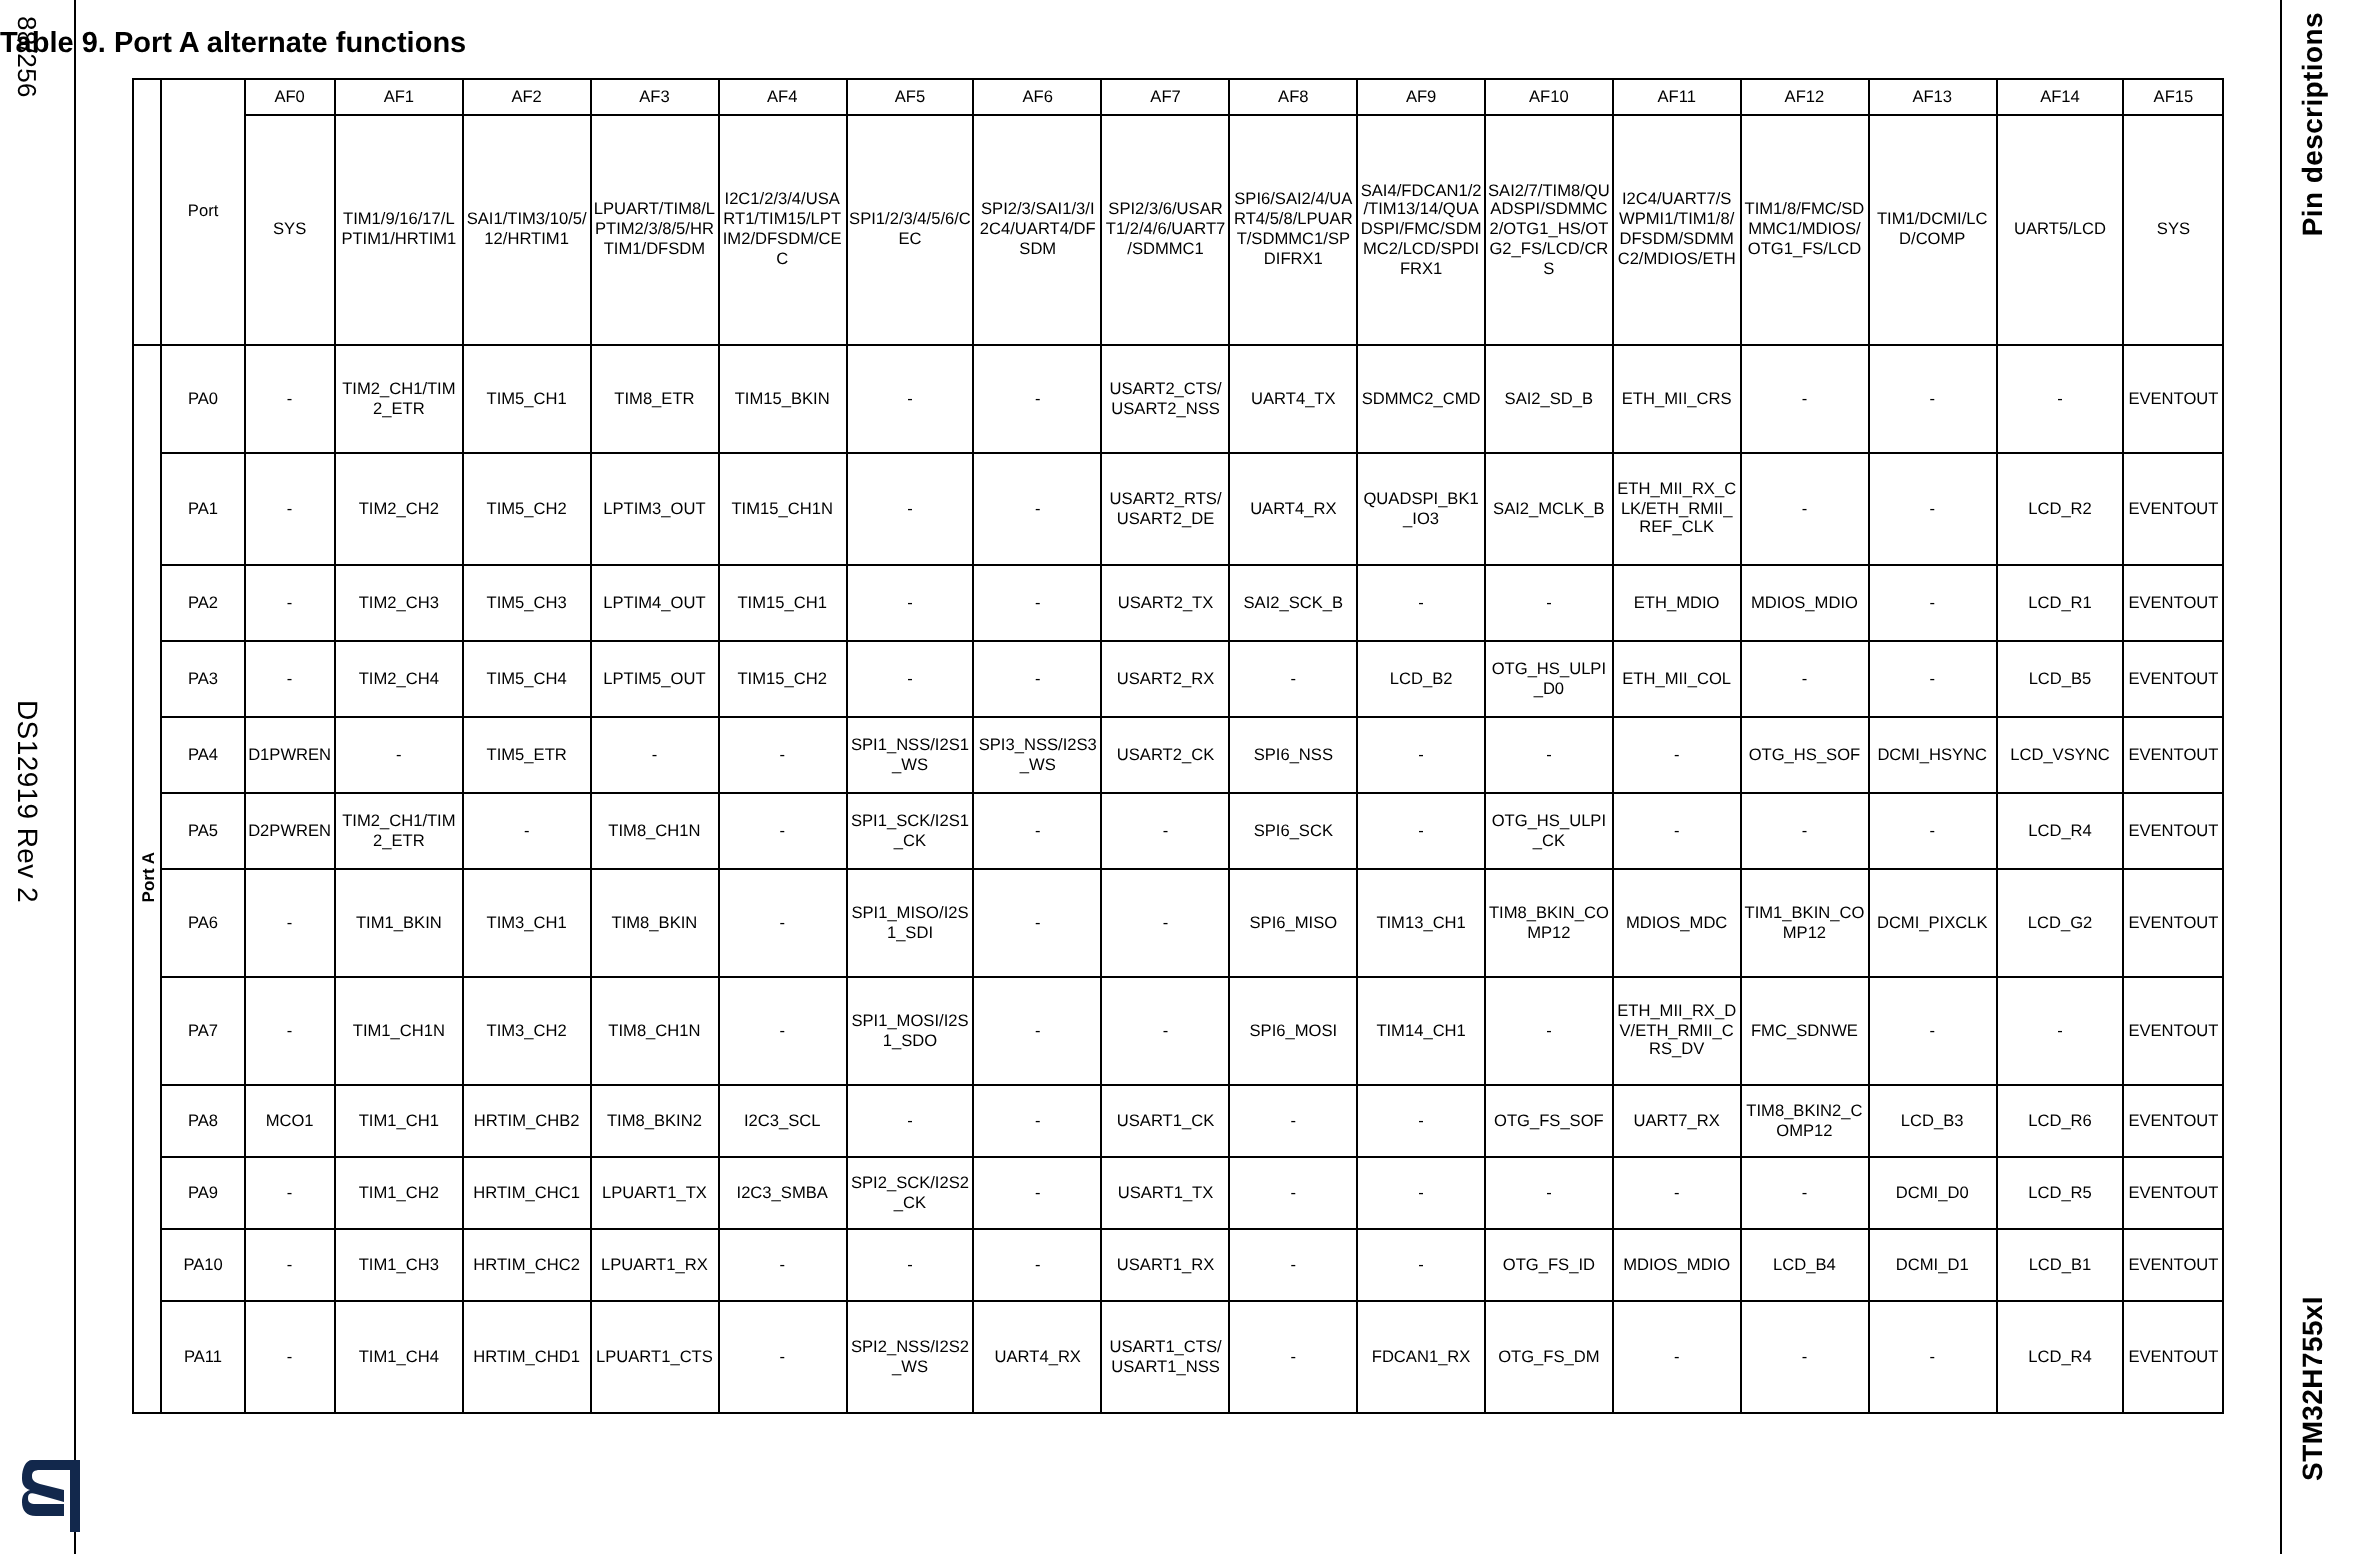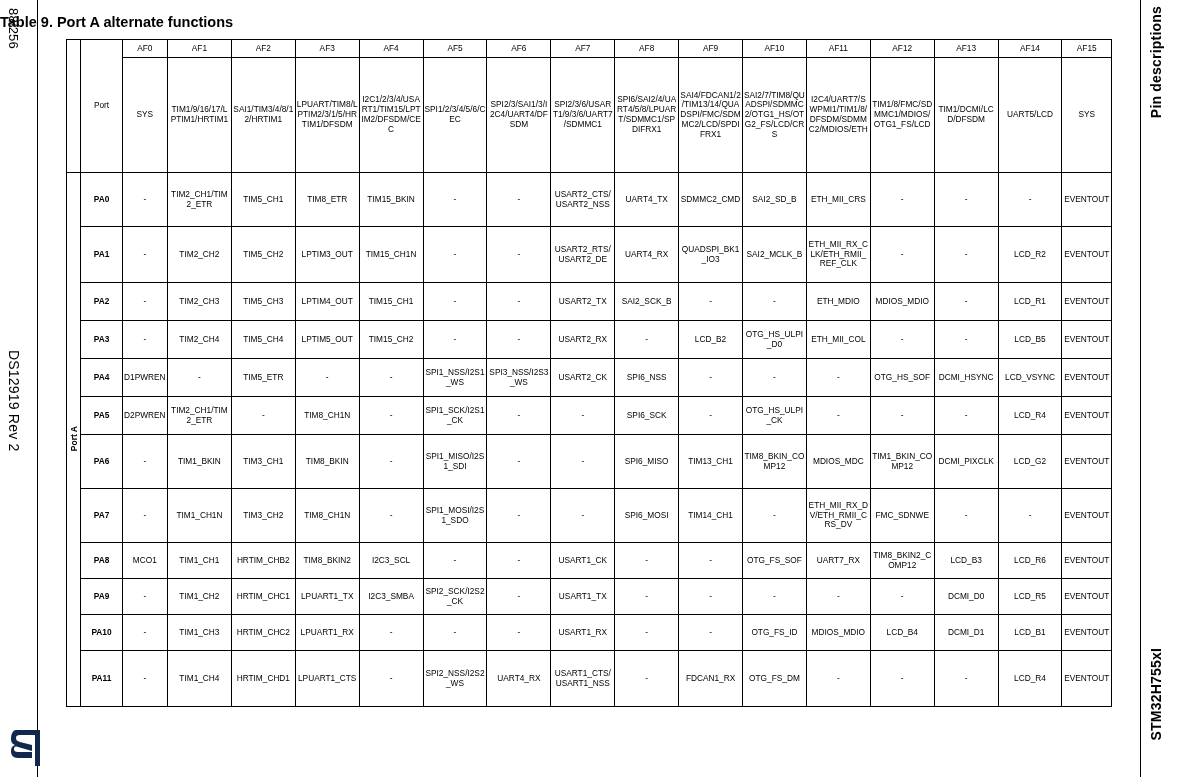--- a/index.html
+++ b/index.html
@@ -100,21 +100,21 @@
   .port-a-vert {
     writing-mode:vertical-rl;
     transform:rotate(180deg);
     font-size:8.5px;
     font-weight:bold;
     white-space:nowrap;
     display:inline-block;
   }
   .pin-cell {
     font-size:9px;
-    font-weight:bold;
+    font-weight:normal;
     width:38px;
   }
   .dash { font-size:9px; }
 
   
   col.c-port  { width:14px; }
   col.c-pin   { width:40px; }
   col.c-af0   { width:44px; }
   col.c-af    { width:62px; }
   col.c-af15  { width:48px; }
@@ -174,32 +174,32 @@
       <th class="af-head-num">AF10</th>
       <th class="af-head-num">AF11</th>
       <th class="af-head-num">AF12</th>
       <th class="af-head-num">AF13</th>
       <th class="af-head-num">AF14</th>
       <th class="af-head-num">AF15</th>
     </tr>
     <tr>
       <th class="af-head-mod">SYS</th>
       <th class="af-head-mod">TIM1/9/16/17/LPTIM1/HRTIM1</th>
-      <th class="af-head-mod">SAI1/TIM3/4/8/12/HRTIM1</th>
-      <th class="af-head-mod">LPUART/TIM8/LPTIM2/3/1/5/HRTIM1/DFSDM</th>
+      <th class="af-head-mod">SAI1/TIM3/10/5/12/HRTIM1</th>
+      <th class="af-head-mod">LPUART/TIM8/LPTIM2/3/8/5/HRTIM1/DFSDM</th>
       <th class="af-head-mod">I2C1/2/3/4/USART1/TIM15/LPTIM2/DFSDM/CEC</th>
       <th class="af-head-mod">SPI1/2/3/4/5/6/CEC</th>
       <th class="af-head-mod">SPI2/3/SAI1/3/I2C4/UART4/DFSDM</th>
-      <th class="af-head-mod">SPI2/3/6/USART1/9/3/6/UART7/SDMMC1</th>
+      <th class="af-head-mod">SPI2/3/6/USART1/2/4/6/UART7/SDMMC1</th>
       <th class="af-head-mod">SPI6/SAI2/4/UART4/5/8/LPUART/SDMMC1/SPDIFRX1</th>
       <th class="af-head-mod">SAI4/FDCAN1/2/TIM13/14/QUADSPI/FMC/SDMMC2/LCD/SPDIFRX1</th>
       <th class="af-head-mod">SAI2/7/TIM8/QUADSPI/SDMMC2/OTG1_HS/OTG2_FS/LCD/CRS</th>
       <th class="af-head-mod">I2C4/UART7/SWPMI1/TIM1/8/DFSDM/SDMMC2/MDIOS/ETH</th>
       <th class="af-head-mod">TIM1/8/FMC/SDMMC1/MDIOS/OTG1_FS/LCD</th>
-      <th class="af-head-mod">TIM1/DCMI/LCD/DFSDM</th>
+      <th class="af-head-mod">TIM1/DCMI/LCD/COMP</th>
       <th class="af-head-mod">UART5/LCD</th>
       <th class="af-head-mod">SYS</th>
     </tr>
   </thead>
   <tbody id="table-body">
       <tr style="height: 54px;">
         <td class="portcol portcol-label" rowspan="12"><span class="port-a-vert">Port A</span></td>
         <td class="pin-cell">PA0</td>
         <td class="dash">-</td>
         <td>TIM2_CH1/TIM2_ETR</td>

